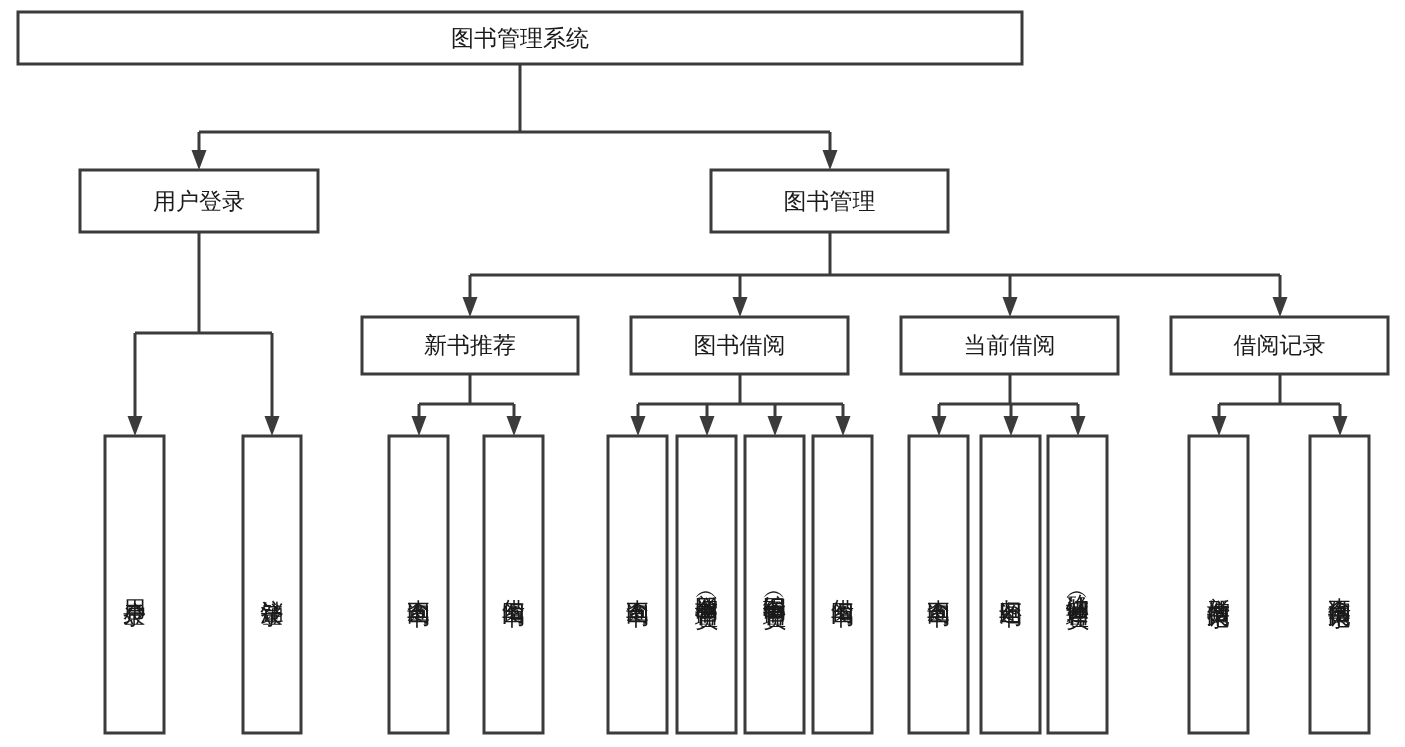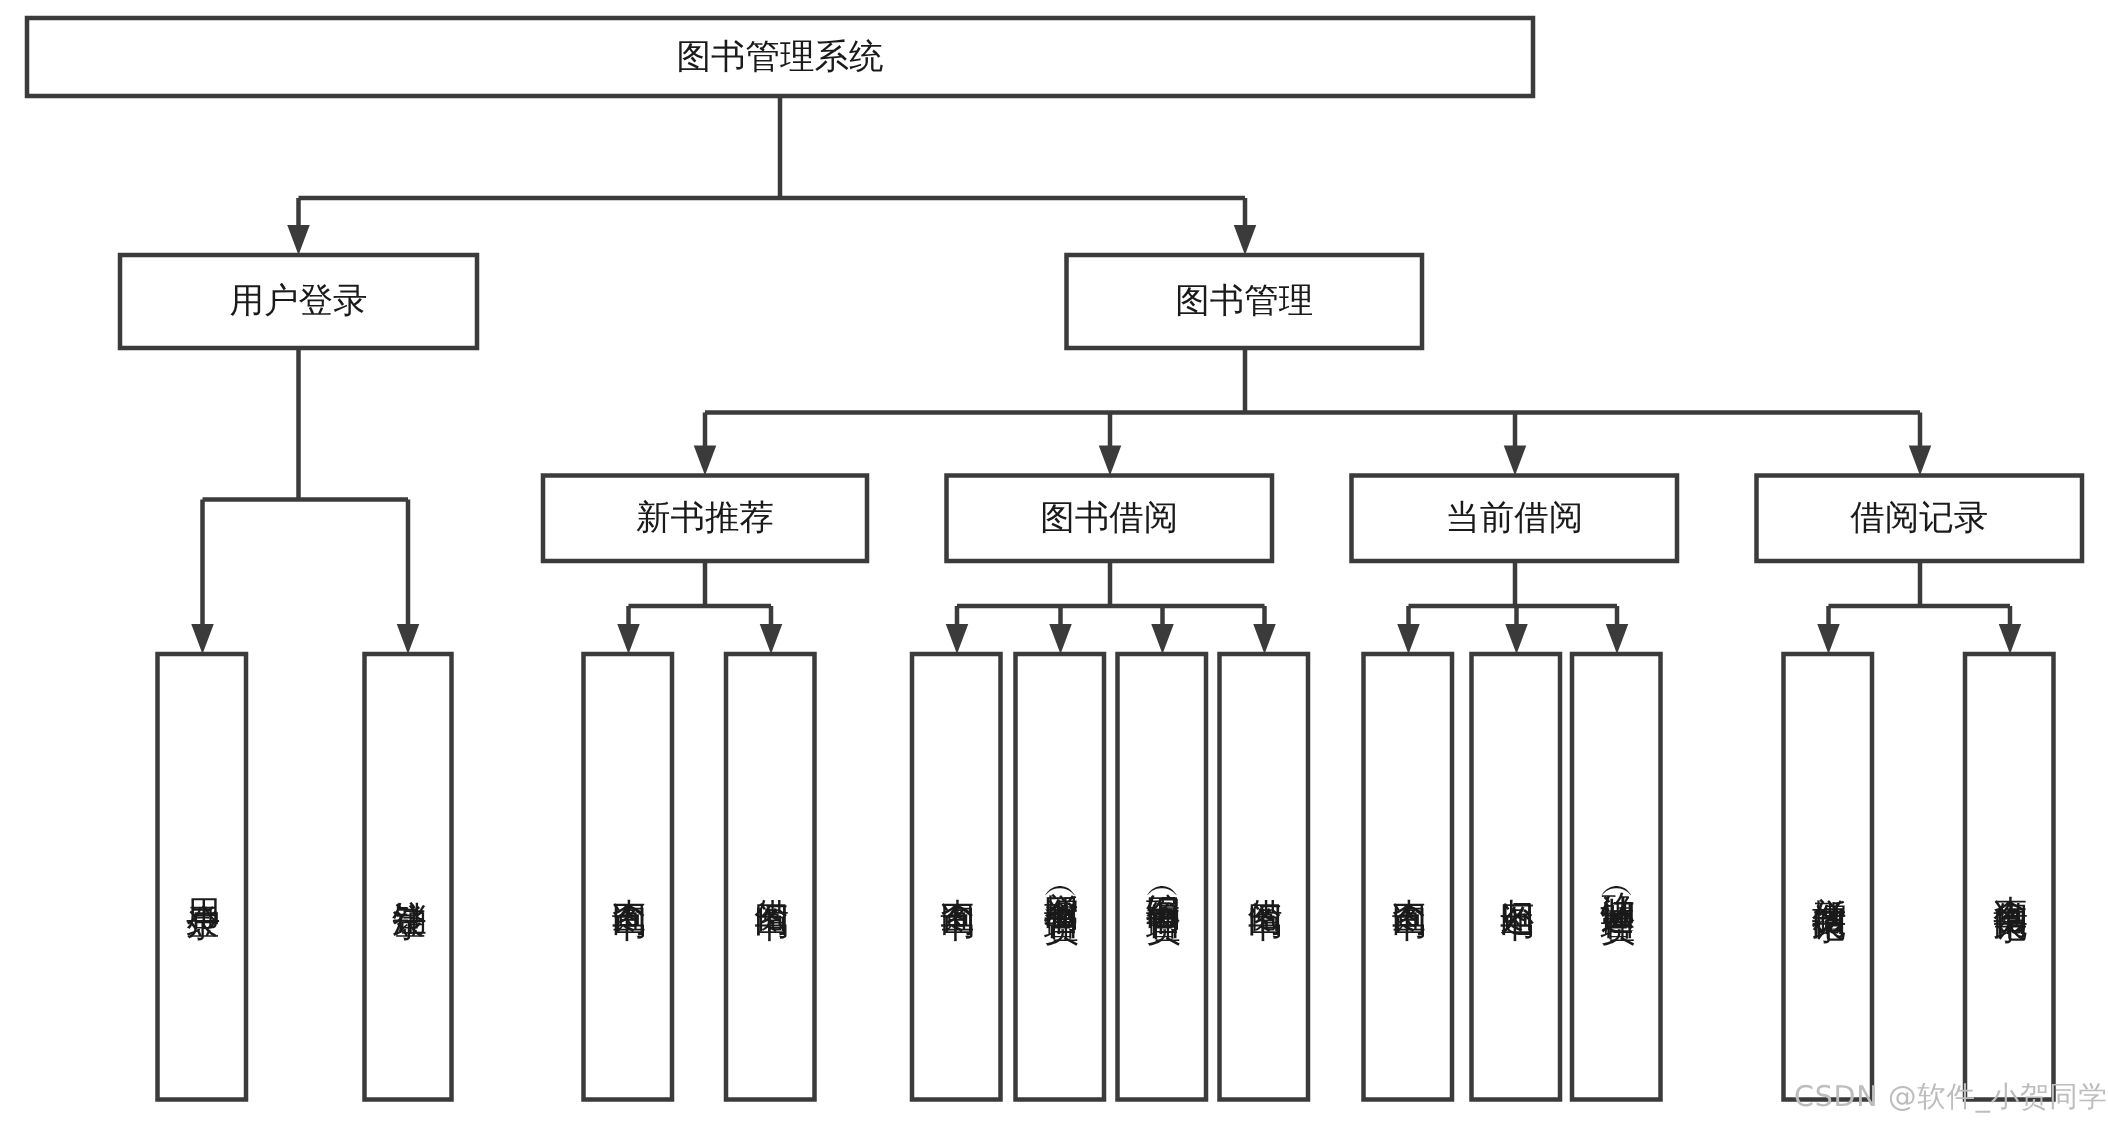--- a/index.html
+++ b/index.html
@@ -188,14 +188,13 @@
       <div class="vlabel" style="left: 608px; top: 436px; width: 59px; height: 297px;">查询图书</div>
       <div class="vlabel" style="left: 677px; top: 436px; width: 59px; height: 297px;">新增图书（管理员）</div>
       <div class="vlabel" style="left: 745px; top: 436px; width: 59px; height: 297px;">编辑图书（管理员）</div>
       <div class="vlabel" style="left: 813px; top: 436px; width: 59px; height: 297px;">借阅图书</div>
       <div class="vlabel" style="left: 909px; top: 436px; width: 59px; height: 297px;">查询图书</div>
       <div class="vlabel" style="left: 981px; top: 436px; width: 59px; height: 297px;">归还图书</div>
       <div class="vlabel" style="left: 1048px; top: 436px; width: 59px; height: 297px;">确认归还（管理员）</div>
       <div class="vlabel" style="left: 1189px; top: 436px; width: 59px; height: 297px;">新增借阅记录</div>
       <div class="vlabel" style="left: 1310px; top: 436px; width: 59px; height: 297px;">查询借阅记录</div>
     </div>
-  <div class="watermark" style="left: 1196px; top: 718px;">CSDN @软件_小贺同学</div>
 </div>
 
 </body></html>

